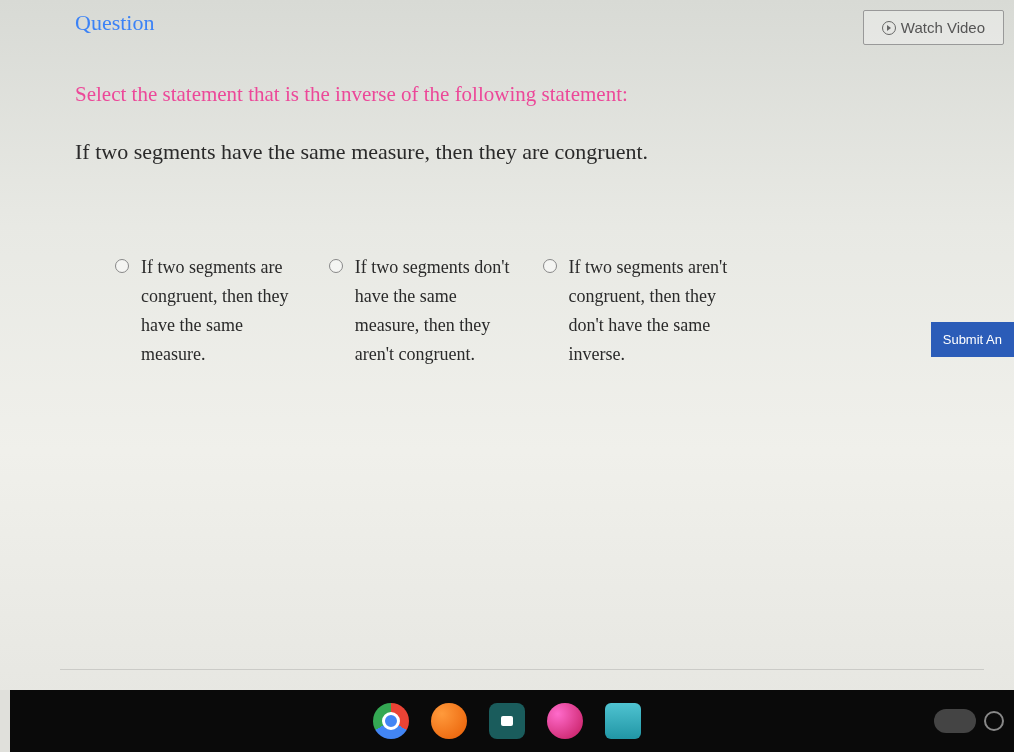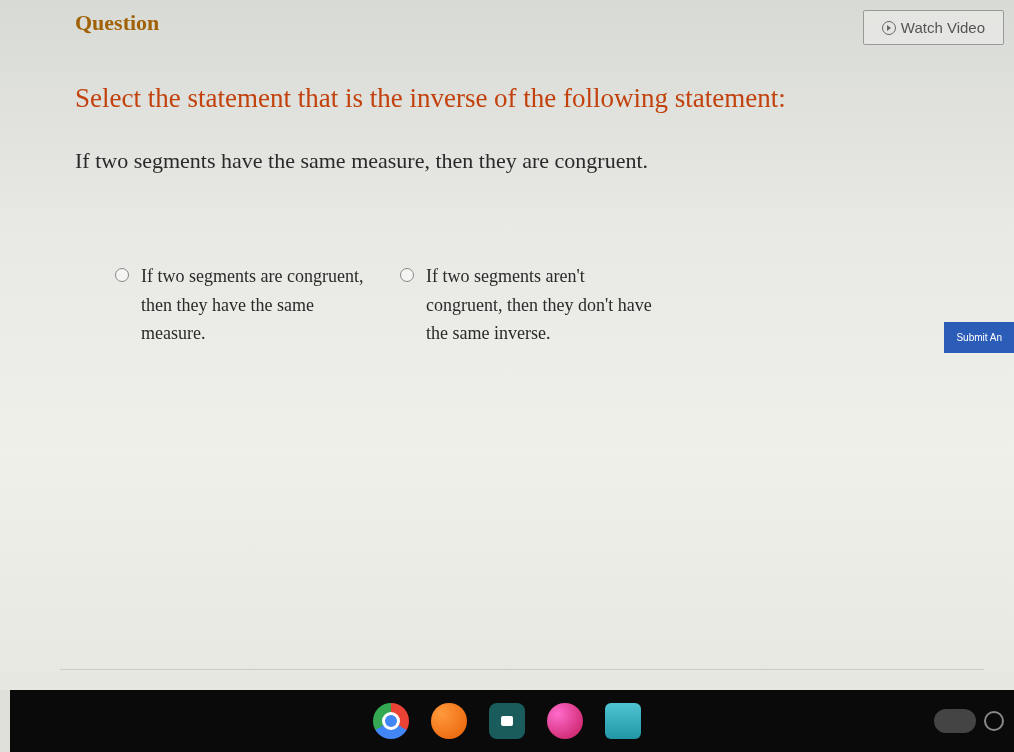--- a/index.html
+++ b/index.html
@@ -21,22 +21,22 @@
       position: relative;
     }
     .header-row {
       display: flex;
       justify-content: space-between;
       align-items: flex-start;
       margin-bottom: 35px;
     }
     .question-label {
       font-size: 22px;
-      font-weight: bold;
-      color: #a16207;
+      font-weight: normal;
+      color: #3b82f6;
     }
     .watch-video-btn {
       border: 1px solid #999;
       background: rgba(255,255,255,0.3);
       padding: 8px 18px;
       font-size: 15px;
       color: #555;
       display: flex;
       align-items: center;
       gap: 5px;
@@ -56,40 +56,40 @@
     .play-icon::after {
       content: '';
       width: 0;
       height: 0;
       border-left: 4px solid #666;
       border-top: 3px solid transparent;
       border-bottom: 3px solid transparent;
       margin-left: 1px;
     }
     .prompt {
-      font-size: 27px;
-      color: #c2410c;
+      font-size: 21px;
+      color: #ec4899;
       margin-bottom: 30px;
       line-height: 1.4;
     }
     .statement {
       font-size: 22px;
       color: #2a2a2a;
       margin-bottom: 88px;
     }
     .answer-label {
       font-size: 19px;
       font-weight: bold;
       color: #3a3a3a;
       margin-left: 30px;
       margin-bottom: 40px;
     }
     .options-grid {
       display: grid;
-      grid-template-columns: 1fr 1fr 1fr;
+      grid-template-columns: 1fr 1fr 1fr 1fr;
       gap: 45px 26px;
       margin-left: 40px;
       margin-right: 10px;
     }
     .option {
       display: flex;
       align-items: flex-start;
       gap: 12px;
     }
     .radio {
@@ -108,21 +108,21 @@
       line-height: 1.6;
     }
     .submit-btn {
       position: absolute;
       right: 0;
       top: 322px;
       background: #2b5cb8;
       color: #fff;
       border: none;
       padding: 10px 12px;
-      font-size: 10px;
+      font-size: 13px;
       cursor: pointer;
       font-family: Arial, sans-serif;
     }
     .taskbar {
       position: absolute;
       bottom: 0;
       left: 0;
       right: 0;
       height: 62px;
       background: #0a0a0a;
@@ -231,20 +231,24 @@
   </div>
 
   <div class="prompt">Select the statement that is the inverse of the following statement:</div>
   <div class="statement">If two segments have the same measure, then they are congruent.</div>
 
 
   <div class="options-grid">
     <div class="option">
       <div class="radio"></div>
       <div class="option-text">If two segments are congruent, then they have the same measure.</div>
+    </div>
+    <div class="option">
+      <div class="radio"></div>
+      <div class="option-text">If two segments don't have the same measure, then they aren't congruent.</div>
     </div>
     <div class="option">
       <div class="radio"></div>
       <div class="option-text">If two segments aren't congruent, then they don't have the same inverse.</div>
     </div>
   </div>
 
   <button class="submit-btn">Submit An</button>
 </div>
 

